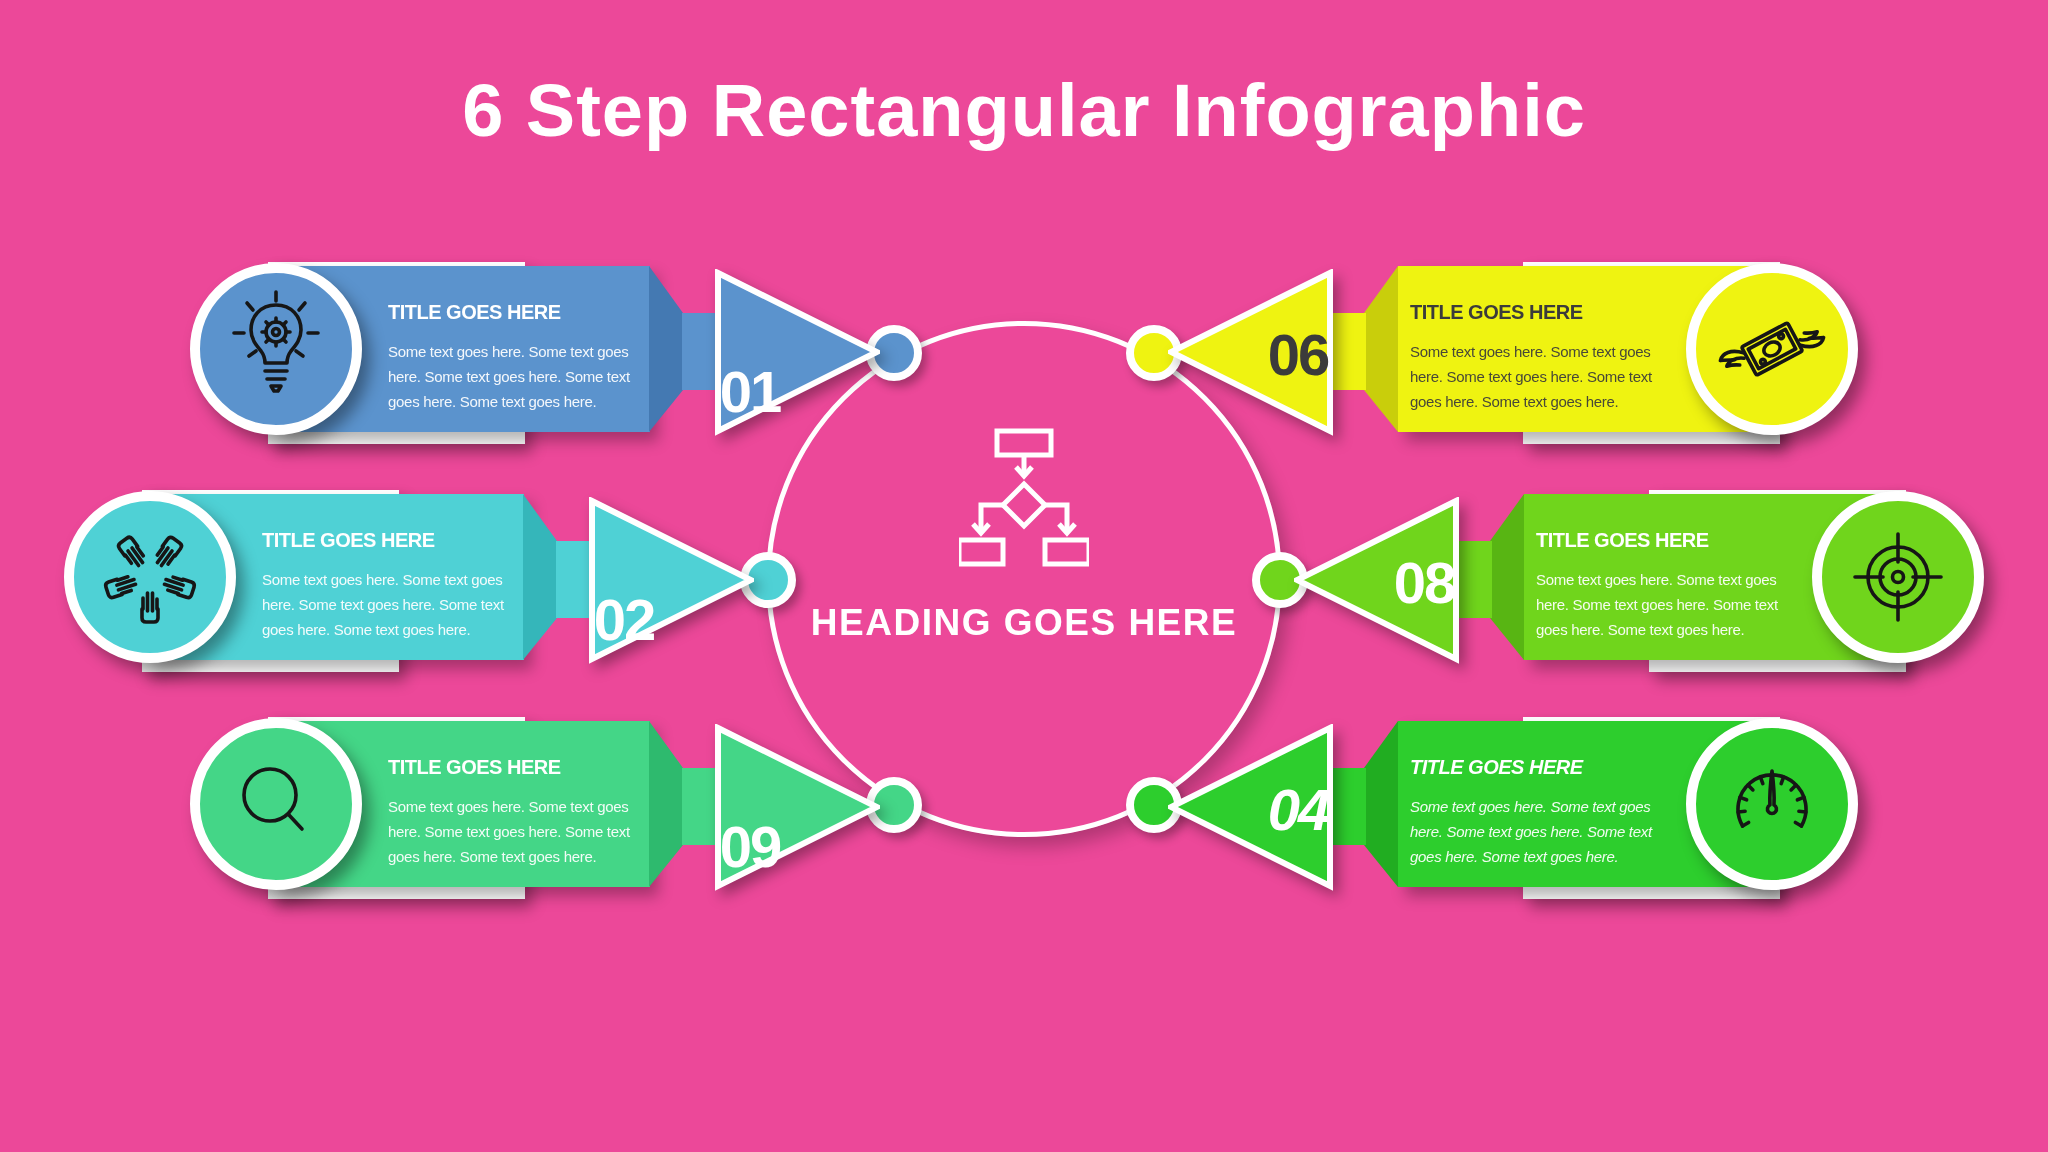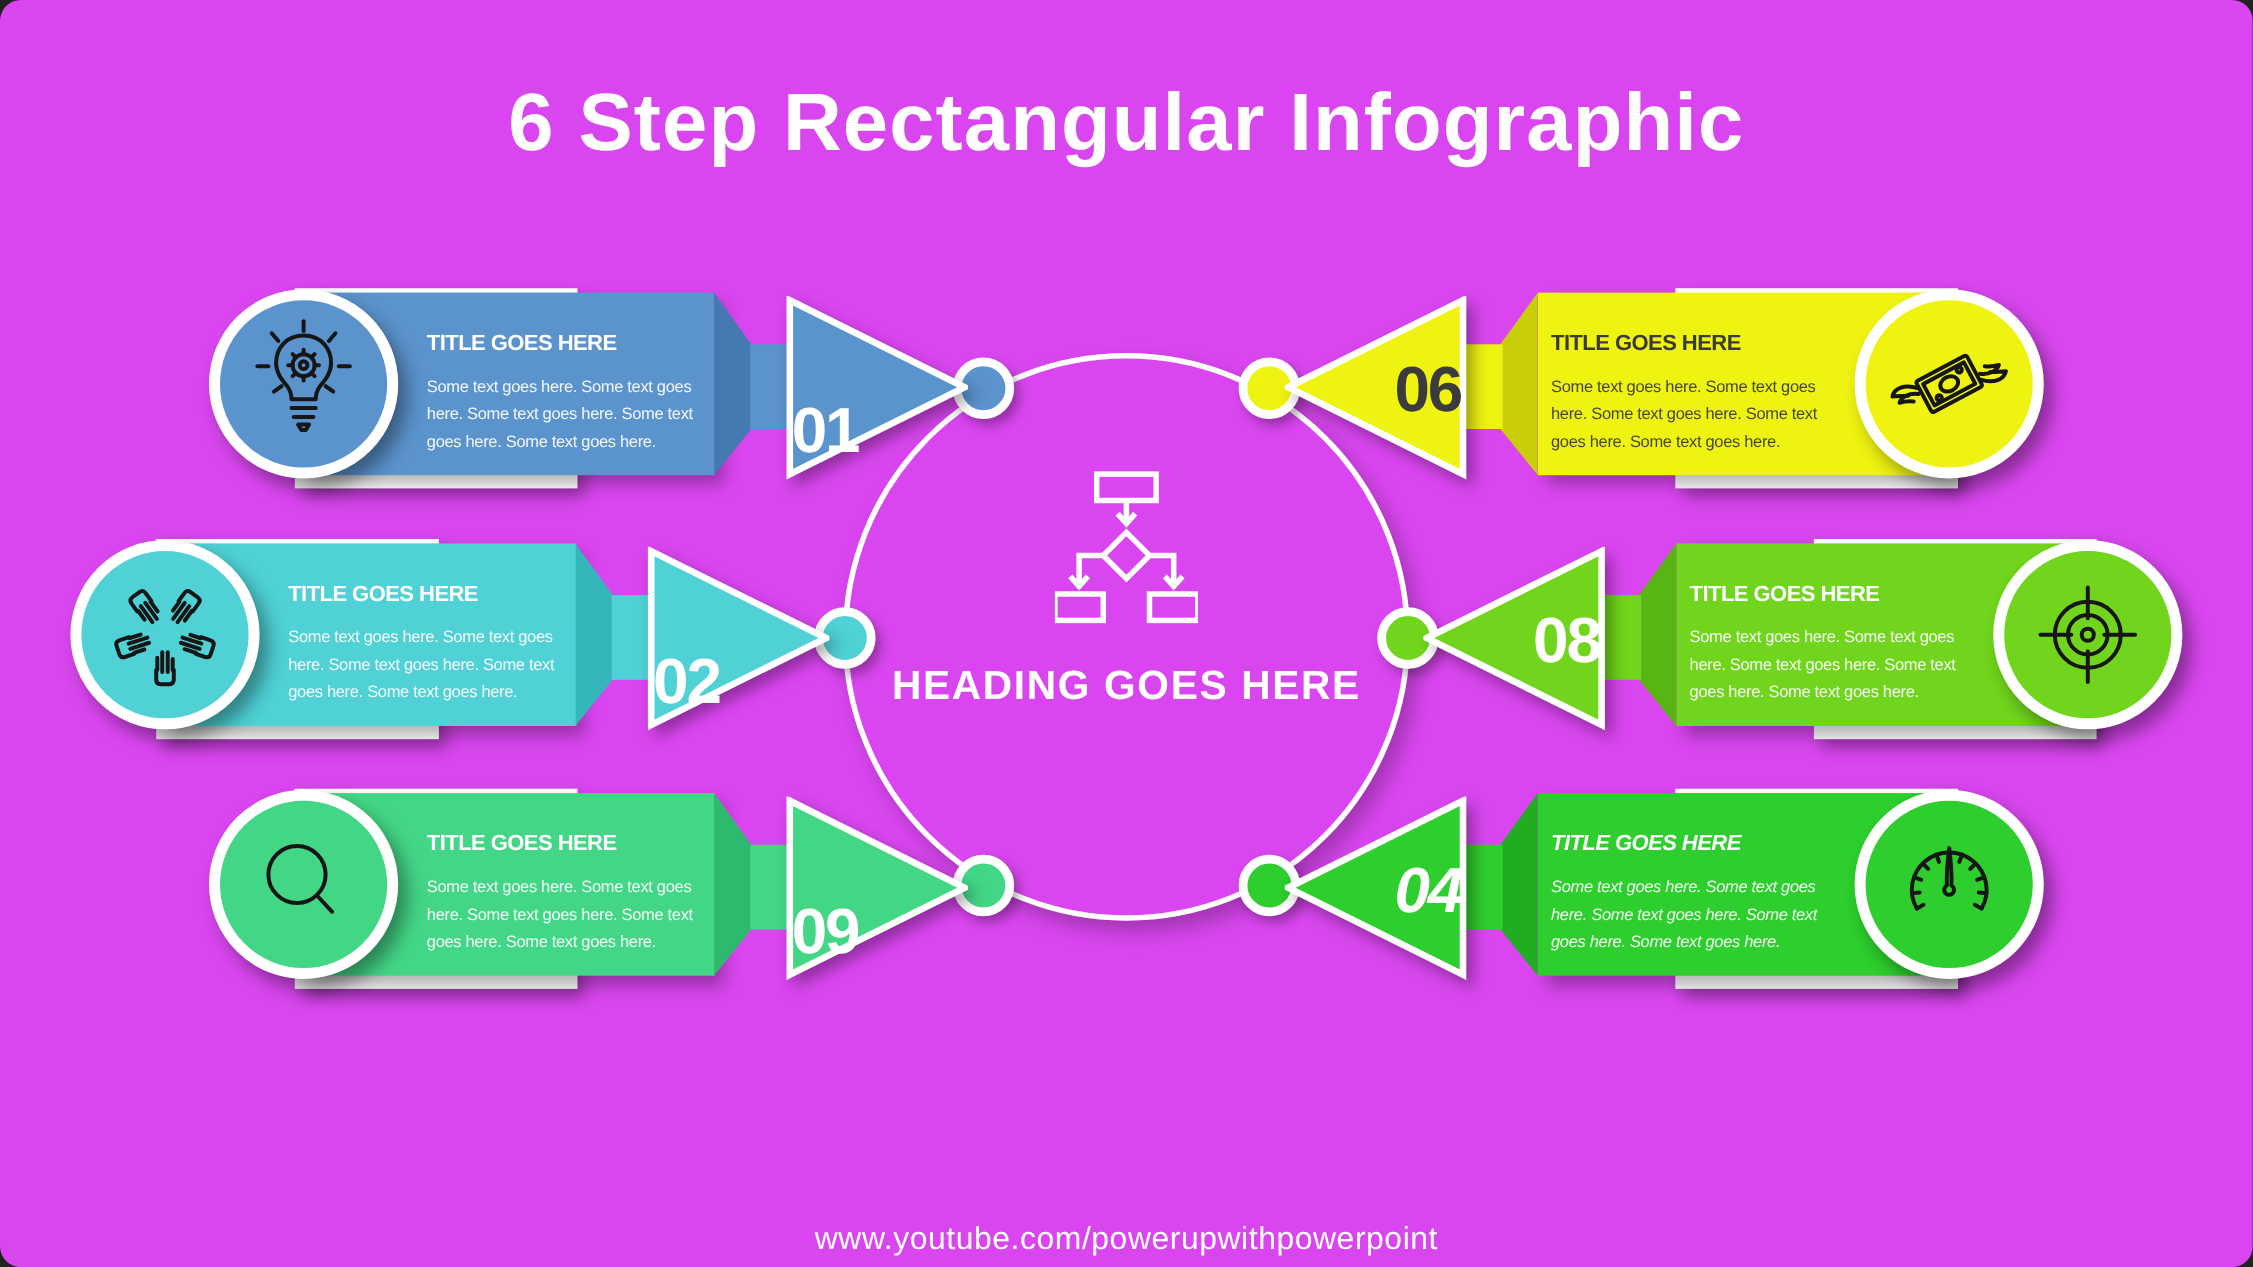--- a/index.html
+++ b/index.html
@@ -79,21 +79,21 @@
   .step.left  .fold{left:459px;}     .step.right .fold{left:206px;}
   .step.left  .stem{left:492px;}     .step.right .stem{left:165px;}
   .step.left  .tri{left:520px;}      .step.right .tri{left:10px;}
   .step.left  .num{left:505px;margin-top:37px;}      .step.right .num{left:85px;}
   .step.left  .step-title,.step.left .step-body{left:198px;}
   .step.right .step-title,.step.right .step-body{left:252px;}
 </style>
 </head>
 <body>
 
-<div class="stage" style="background: #d946ef; border-radius: 19px;">
+<div class="stage" style="background: #ec4899;">
 
   <h1 class="main-title">6 Step Rectangular Infographic</h1>
 
   <div class="center-circle"></div>
 
   <svg class="flowchart-svg" width="130" height="140" viewBox="0 0 130 140">
     <rect x="38" y="3" width="54" height="24"></rect>
     <path d="M65,27 V46"></path>
       <polyline points="57,39 65,48 73,39"></polyline>
     <polygon points="65,56 86,77 65,98 44,77"></polygon>
@@ -269,15 +269,14 @@
           <path d="M81.9,48.4 L75.4,50.8"></path>
         <path d="M83.9,63 L76.9,62.3"></path>
           <path d="M79.4,77 L73.4,73.5"></path>
         <path d="M50,22 C52,38 52.5,48 52,56 A4.5,4.5 0 1 1 47.9,56 C47.5,48 48,38 50,22 Z"></path>
       </svg>
     </div>
     <h2 class="step-title">TITLE GOES HERE</h2>
     <div class="step-body">Some text goes here. Some text goes here. Some text goes here. Some text goes here. Some text goes here.</div>
   </div>
 
-  <div class="footer-url">www.youtube.com/powerupwithpowerpoint</div>
 
 </div>
 
 </body></html>

